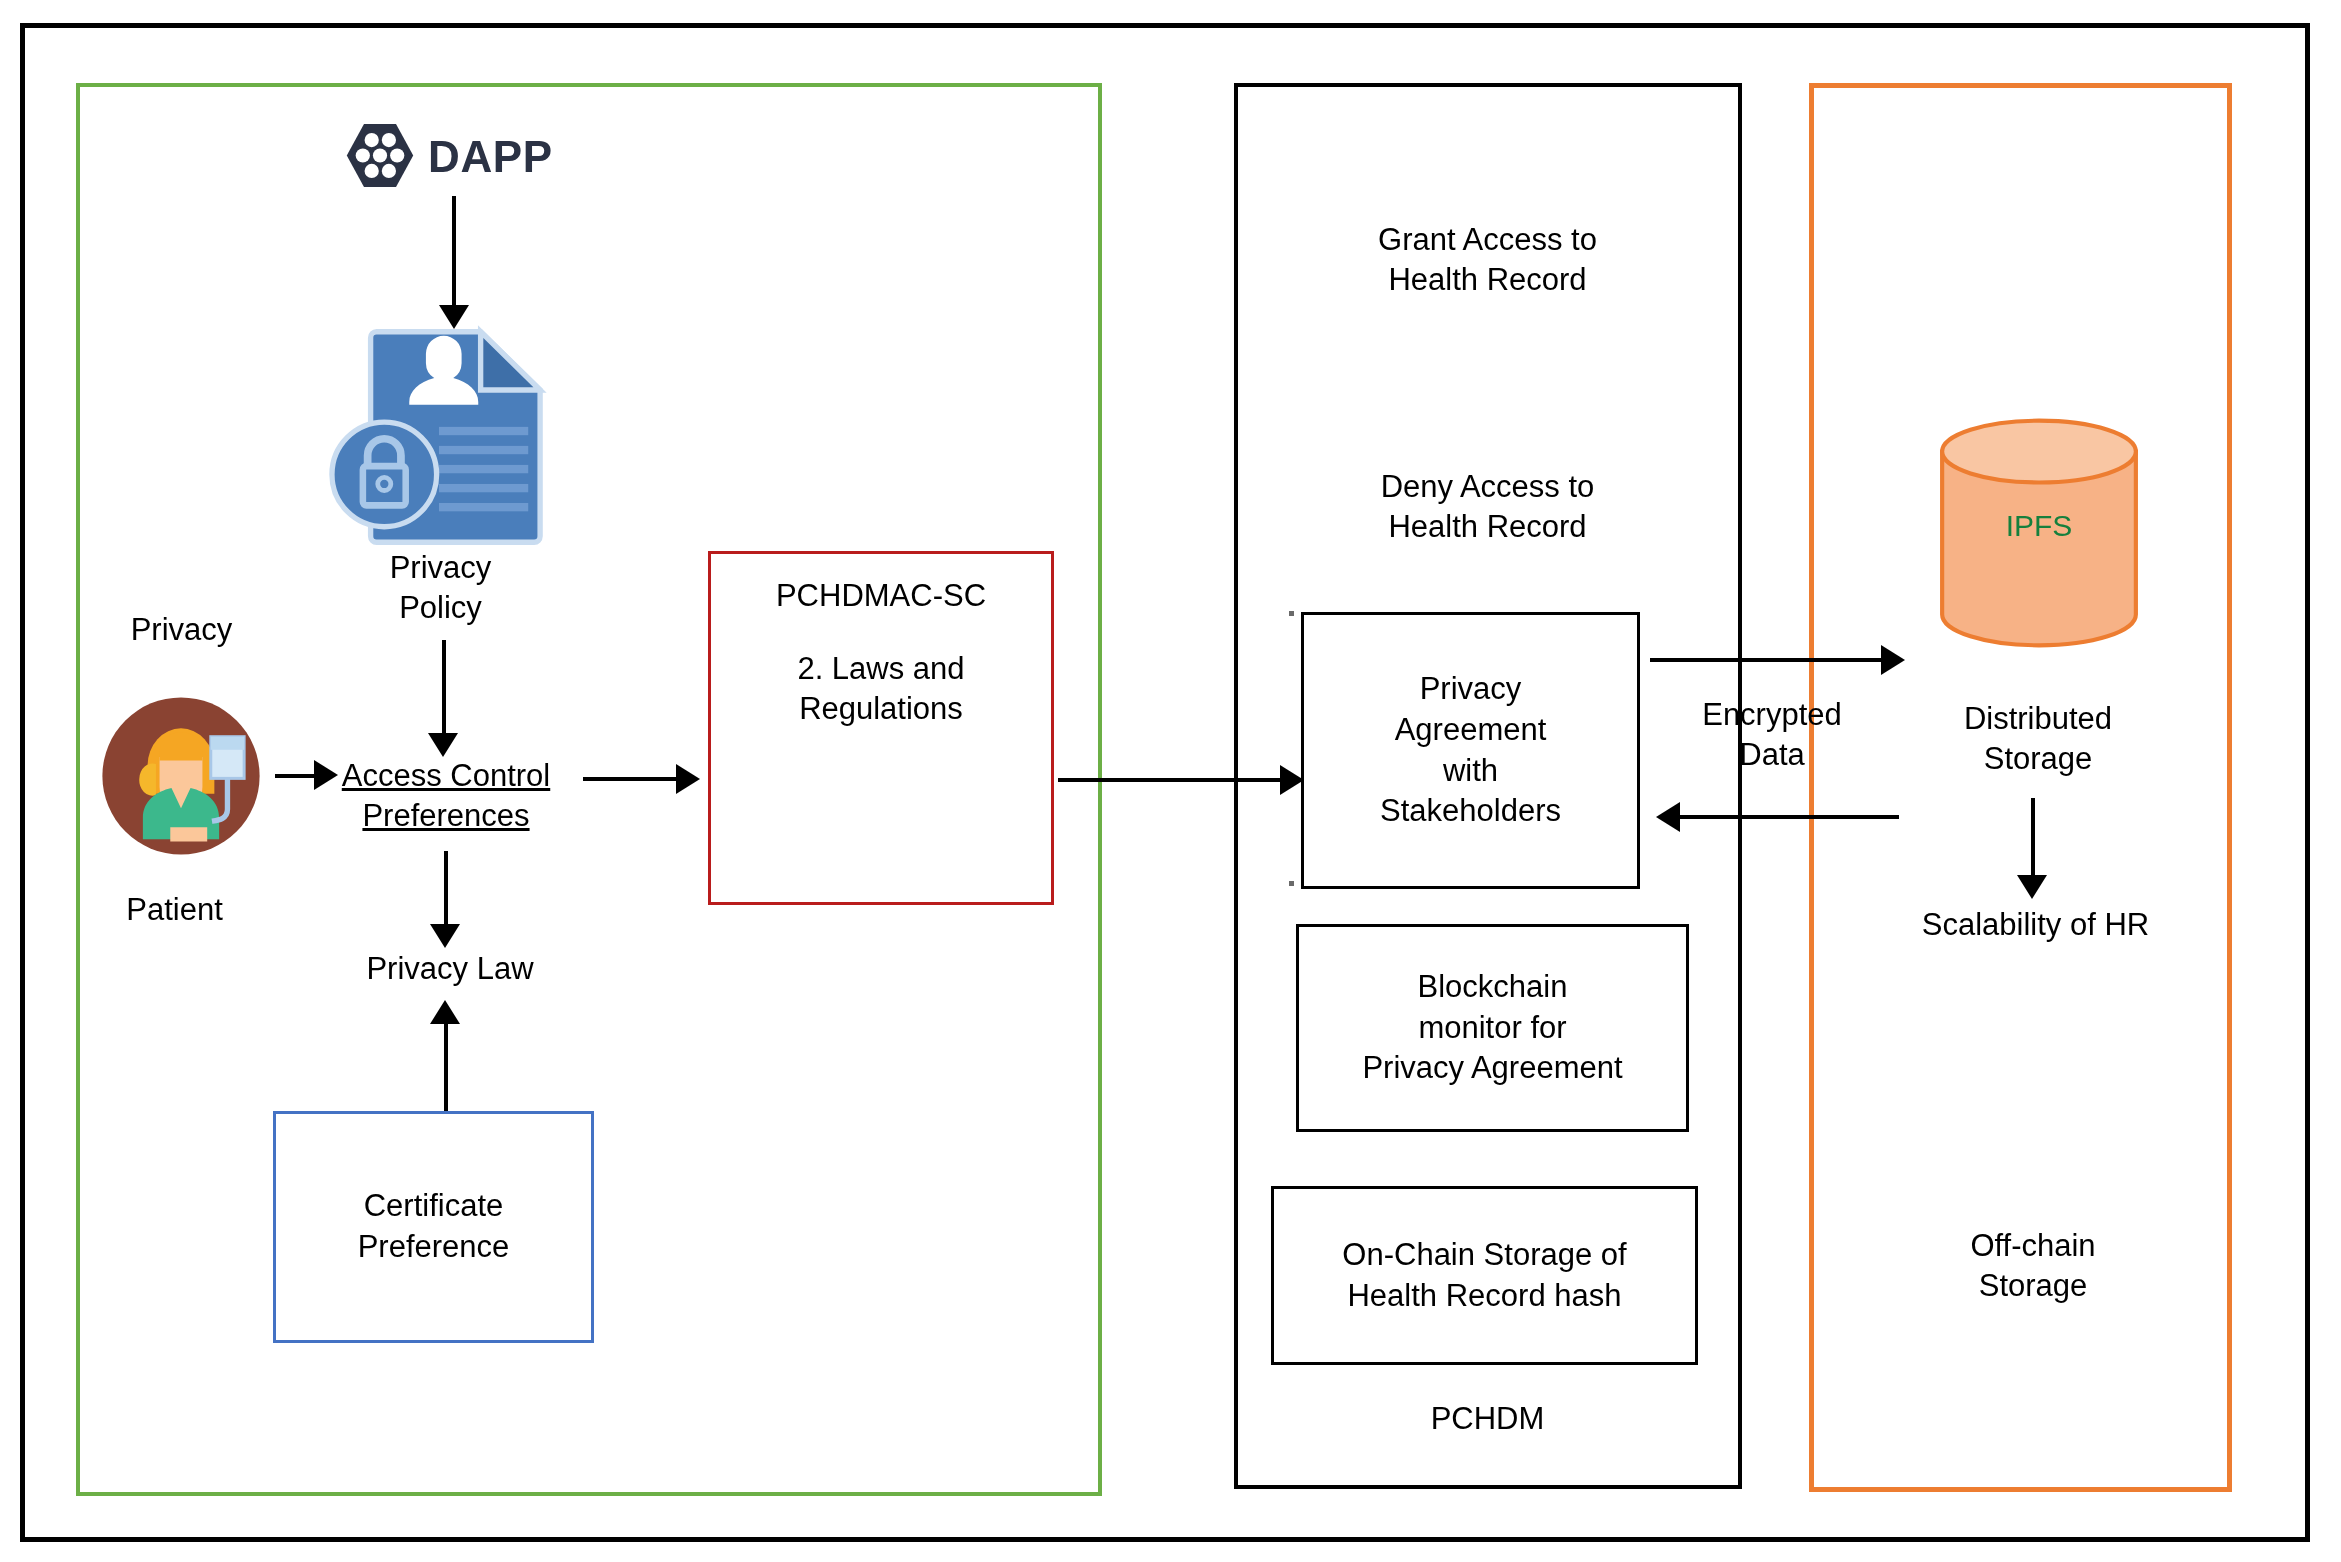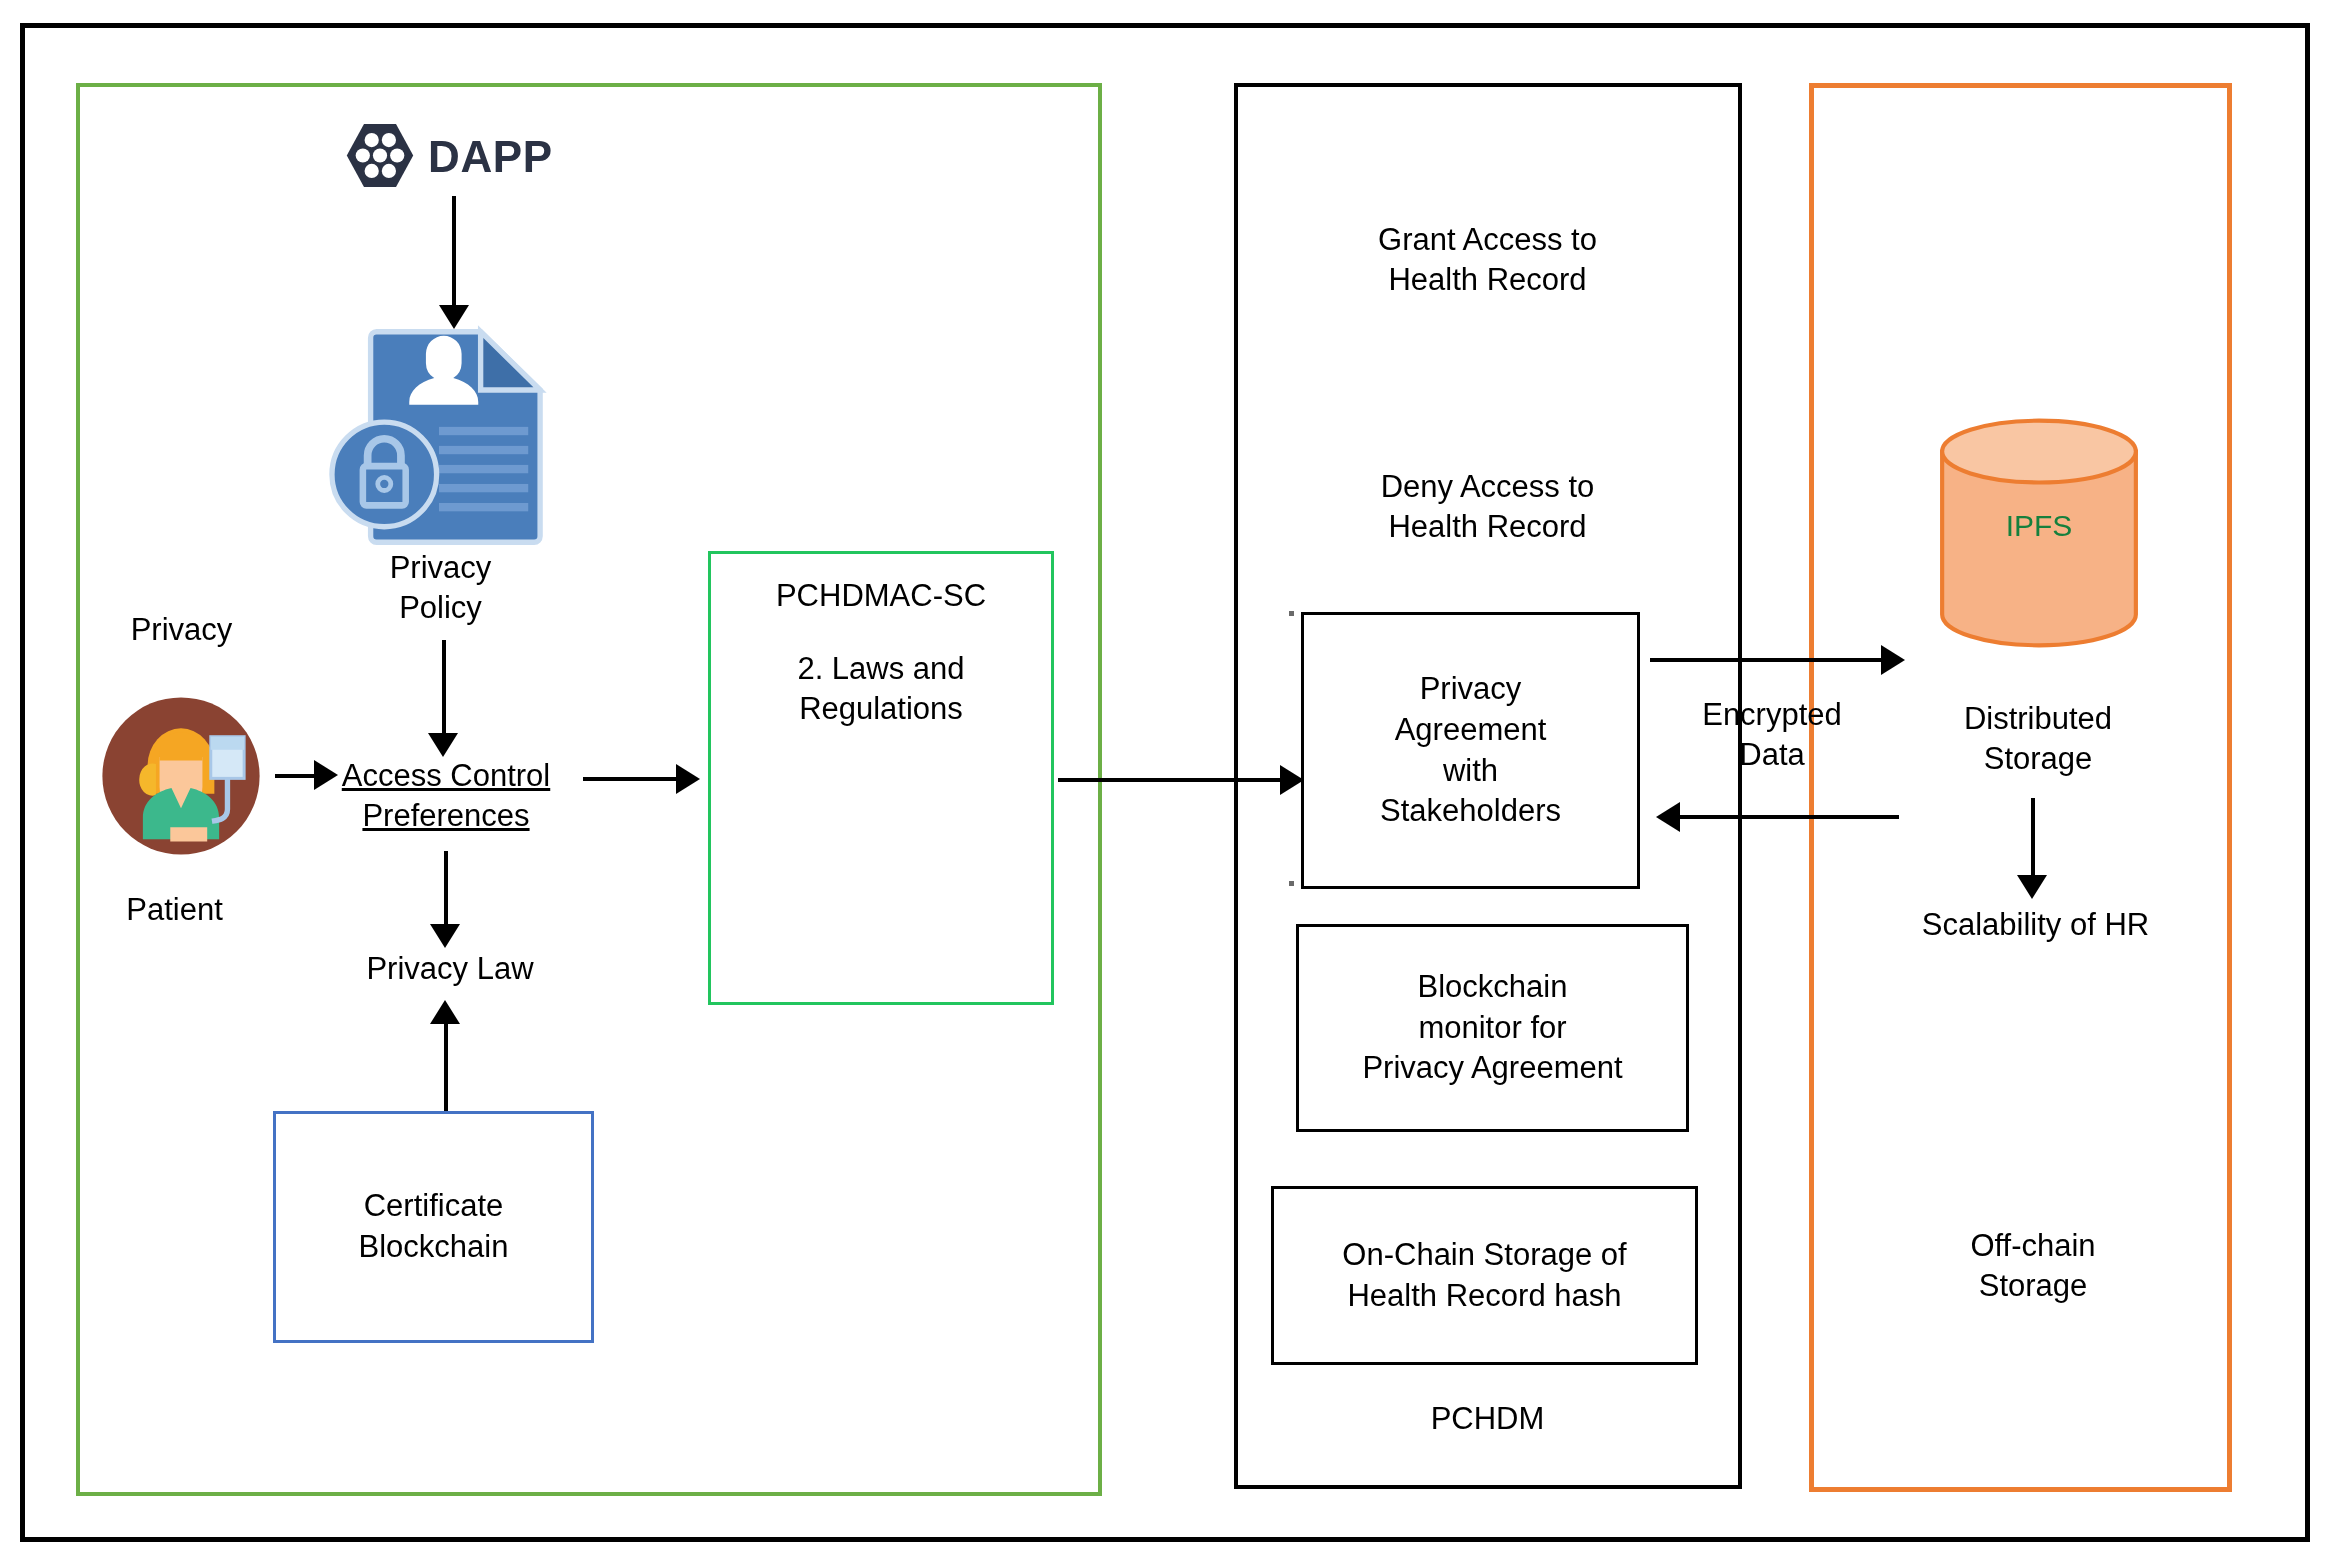--- a/index.html
+++ b/index.html
@@ -87,22 +87,22 @@
   }
   .box-blue { border: 3px solid #4472C4; }
   .box-black { border: 3.6px solid #000000; }
 
   
   .sc-box {
     position: absolute;
     left: 708px;
     top: 551px;
     width: 346px;
-    height: 454px;
-    border: 3px solid #22c55e;
+    height: 354px;
+    border: 3px solid #b91c1c;
     box-sizing: border-box;
     background: #ffffff;
     display: flex;
     flex-direction: column;
     align-items: center;
     justify-content: flex-start;
     padding-top: 24px;
   }
   .sc-title { font-size: 31px; margin-bottom: 35px; }
   .sc-item {
@@ -293,21 +293,21 @@
 
   <div class="arrow-line arrow-v" style="left:444px; top:851px; height:86px;"></div>
   <div class="arrow-head head-down" style="left:430px; top:924px;"></div>
 
   <div class="txt" style="left:331px; top:949px; width:238px;">Privacy Law</div>
 
   <div class="arrow-line arrow-v" style="left:444px; top:1005px; height:107px;"></div>
   <div class="arrow-head head-up" style="left:430px; top:1000px;"></div>
 
   <div class="box box-blue" style="left:273px; top:1111px; width:321px; height:232px;">Certificate
-Blockchain</div>
+Preference</div>
 
   <div class="sc-box">
     <div class="sc-title">PCHDMAC-SC</div>
     <div class="sc-item">2. Laws and
 Regulations</div>
   </div>
 
   <div class="arrow-line arrow-h" style="left:583px; top:777px; width:96px;"></div>
   <div class="arrow-head head-right" style="left:676px; top:764px;"></div>
 

